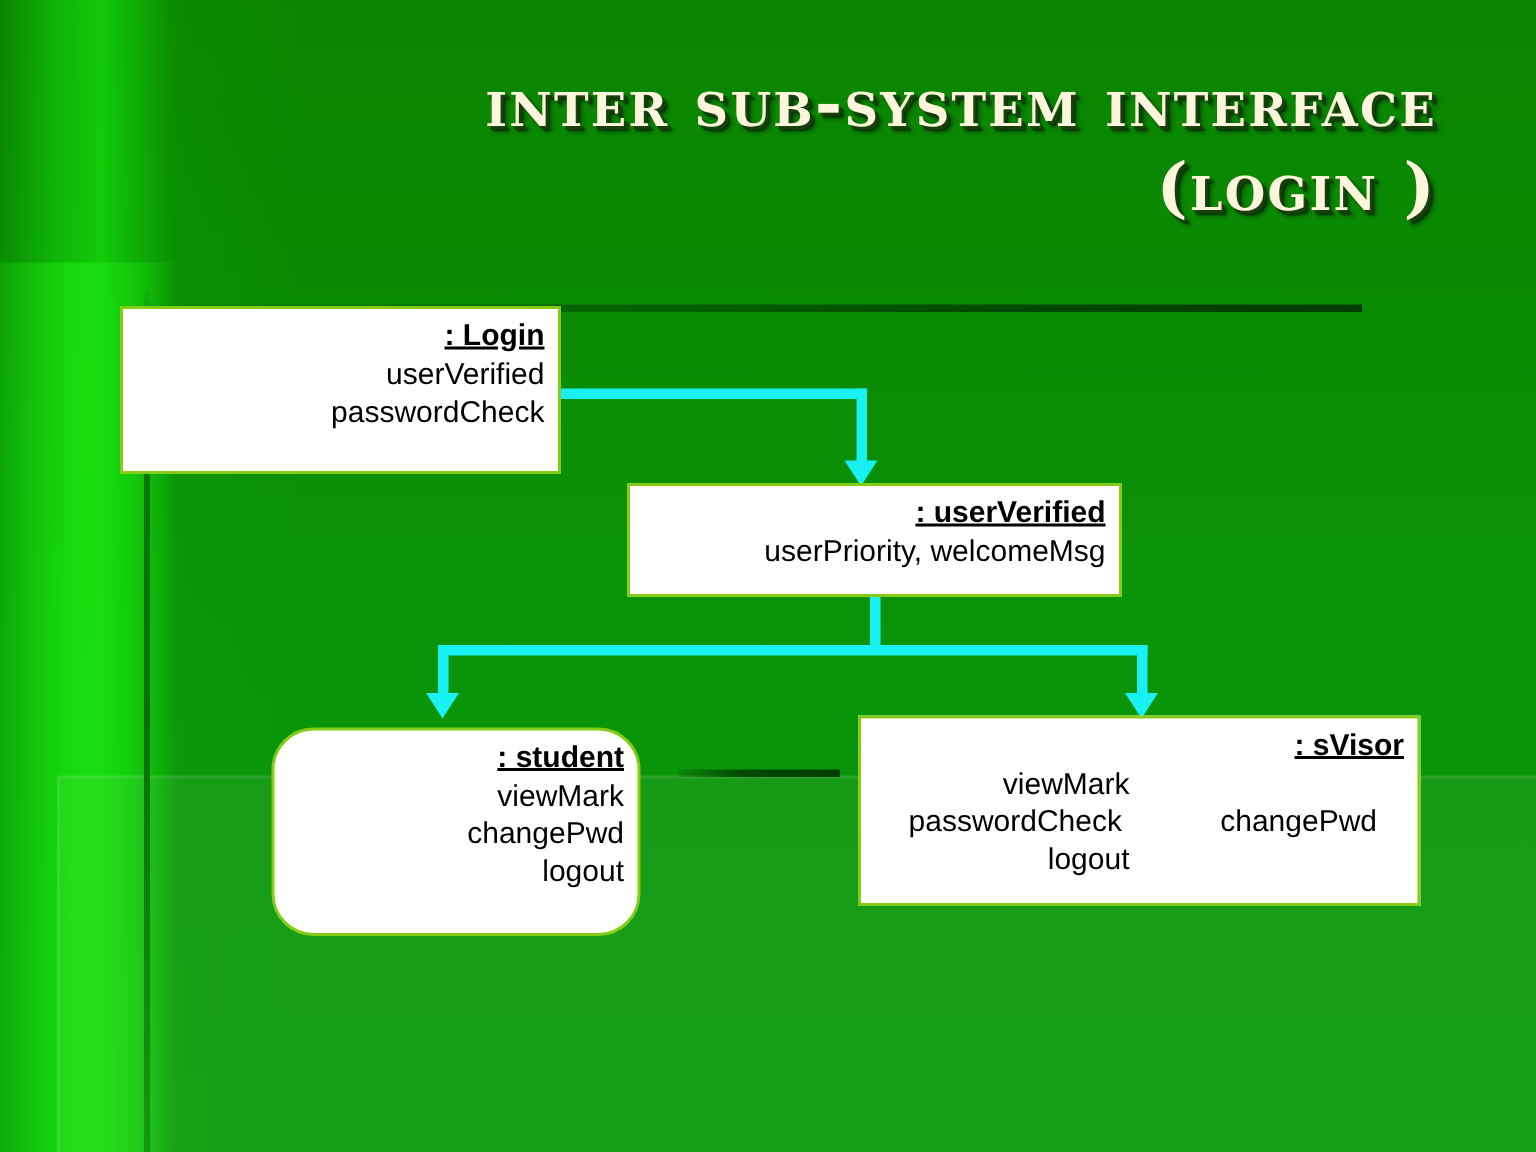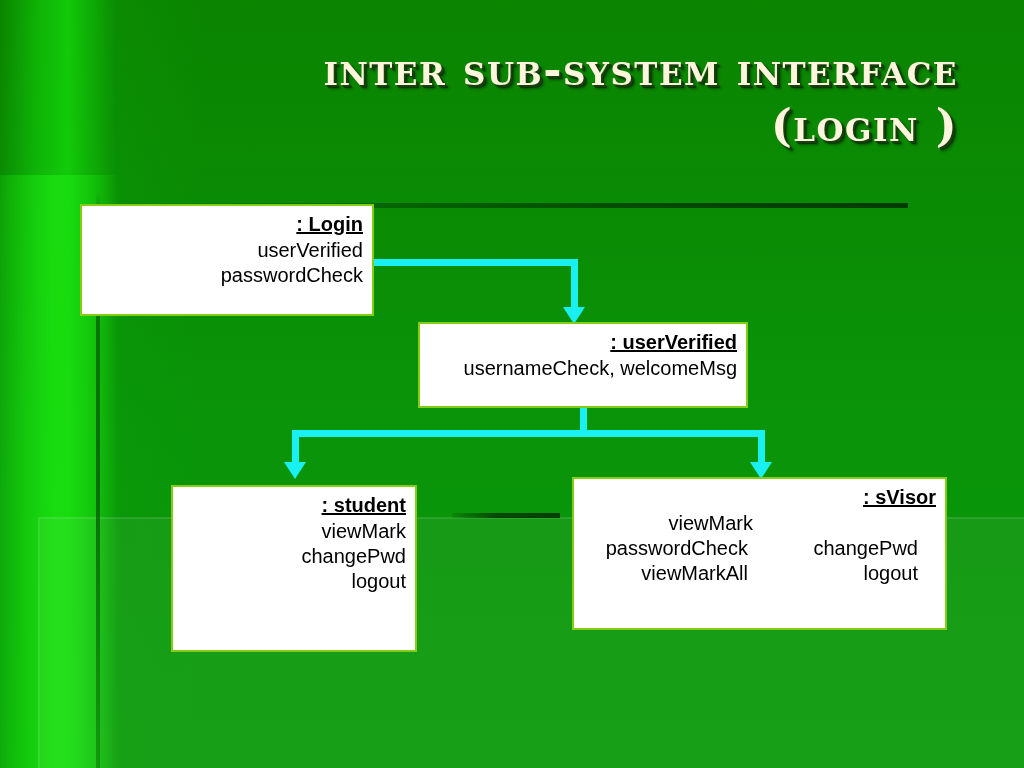--- a/index.html
+++ b/index.html
@@ -122,23 +122,23 @@
   }
   .box .hdr {
     font-weight: 700;
     text-decoration: underline;
     display: inline-block;
     margin-bottom: 1px;
   }
   .box .line { white-space: pre; }
 
   #box-login      { left: 80px;  top: 204px; width: 294px; height: 112px; }
-  #box-verified   { left: 418px; top: 322px; width: 330px; height: 86px;  }
-  #box-student    { left: 171px; top: 485px; width: 246px; height: 167px; }
-  #box-svisor     { left: 572px; top: 477px; width: 375px; height: 153px; }
+  #box-verified   { left: 418px; top: 322px; width: 330px; height: 76px;  }
+  #box-student    { left: 181px; top: 485px; width: 246px; height: 139px; border-radius: 28px; }
+  #box-svisor     { left: 572px; top: 477px; width: 375px; height: 127px; }
 
   .cols {
     display: flex;
   }
   .cols .c1 { width: 165px; }
   .cols .c2 { width: 170px; }
 
   
   .conn { position: absolute; background: #11e8ee; }
   .conn.bright { background: #18f0f4; }
@@ -196,38 +196,37 @@
   <div class="arrowhead" id="c4-ah"></div>
 
   <div class="box" id="box-login">
     <div class="hdr">: Login</div>
     <div class="line">userVerified</div>
     <div class="line">passwordCheck</div>
   </div>
 
   <div class="box" id="box-verified">
     <div class="hdr">: userVerified</div>
-    <div class="line">usernameCheck, welcomeMsg</div>
+    <div class="line">userPriority, welcomeMsg</div>
   </div>
 
   <div class="box" id="box-student">
     <div class="hdr">: student</div>
     <div class="line">viewMark</div>
     <div class="line">changePwd</div>
     <div class="line">logout</div>
   </div>
 
   <div class="box" id="box-svisor">
     <div class="hdr">: sVisor</div>
     <div class="cols">
       <div class="c2 line">viewMark</div>
     </div>
     <div class="cols">
       <div class="c1 line">passwordCheck</div>
       <div class="c2 line">changePwd</div>
     </div>
     <div class="cols">
-      <div class="c1 line">viewMarkAll</div>
       <div class="c2 line">logout</div>
     </div>
   </div>
 
 </div>
 
 </body></html>

